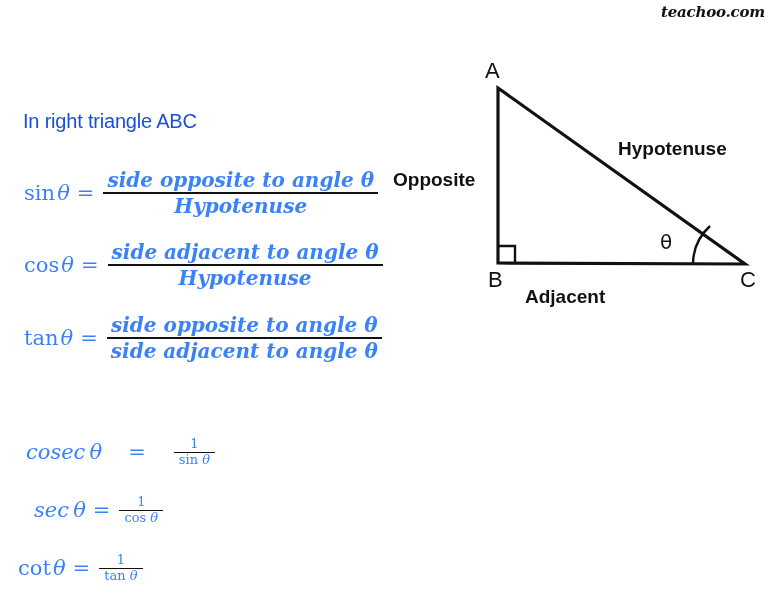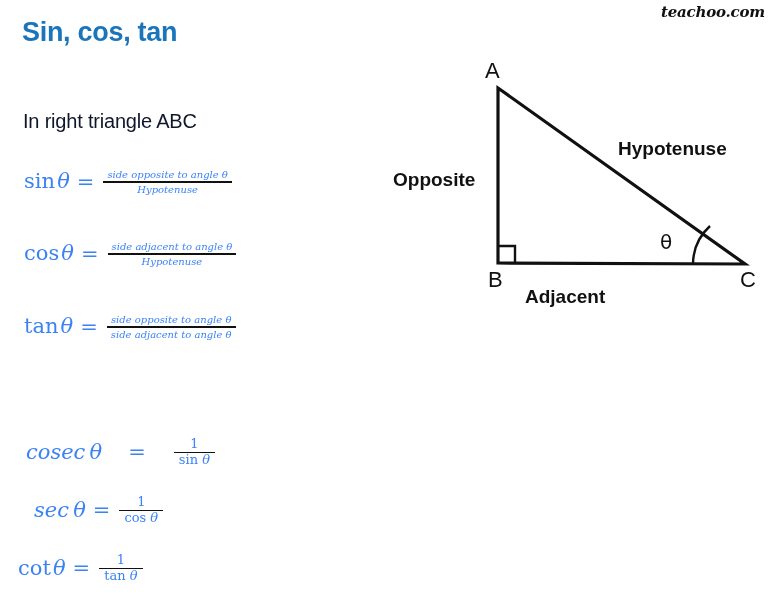--- a/index.html
+++ b/index.html
@@ -41,21 +41,21 @@
     letter-spacing: -0.3px;
   }
 
   
   #intro {
     position: absolute;
     left: 23px;
     top: 110px;
     font-family: "Liberation Sans", sans-serif;
     font-size: 20px;
-    color: #0f172a;
+    color: #1d4ed8;
     letter-spacing: -0.2px;
   }
 
   
   .eq {
     position: absolute;
     display: flex;
     align-items: center;
     font-family: "DejaVu Serif", serif;
     color: #3b82f6;
@@ -74,22 +74,22 @@
   }
   .frac {
     display: inline-flex;
     flex-direction: column;
     align-items: center;
     justify-content: center;
     line-height: 1.12;
   }
   .frac .num, .frac .den {
     font-style: italic;
-    font-weight: normal;
-    font-size: 10px;
+    font-weight: bold;
+    font-size: 20px;
     padding: 1px 4px;
     text-align: center;
   }
   .frac .bar {
     width: 100%;
     height: 1.6px;
     background: #111111;
   }
 
   
@@ -121,21 +121,20 @@
   .dlabel.vert { font-size: 22px; font-weight: normal; }
   .dlabel.theta { font-size: 20px; font-family: "DejaVu Sans", sans-serif; }
 </style>
 </head>
 <body>
 
 <div id="page">
 
   <div id="watermark">teachoo.com</div>
 
-  <div id="title">Sin, cos, tan</div>
 
   <div id="intro">In right triangle ABC</div>
 
   <div class="eq" style="left:24px; top:168px;">
     <span class="lhs">
       <span class="fn-roman">sin</span><span> </span><span class="thv">θ</span>
     </span>
     <span class="eqsign">=</span>
     <span class="frac">
       <span class="num">side opposite to angle θ</span>

